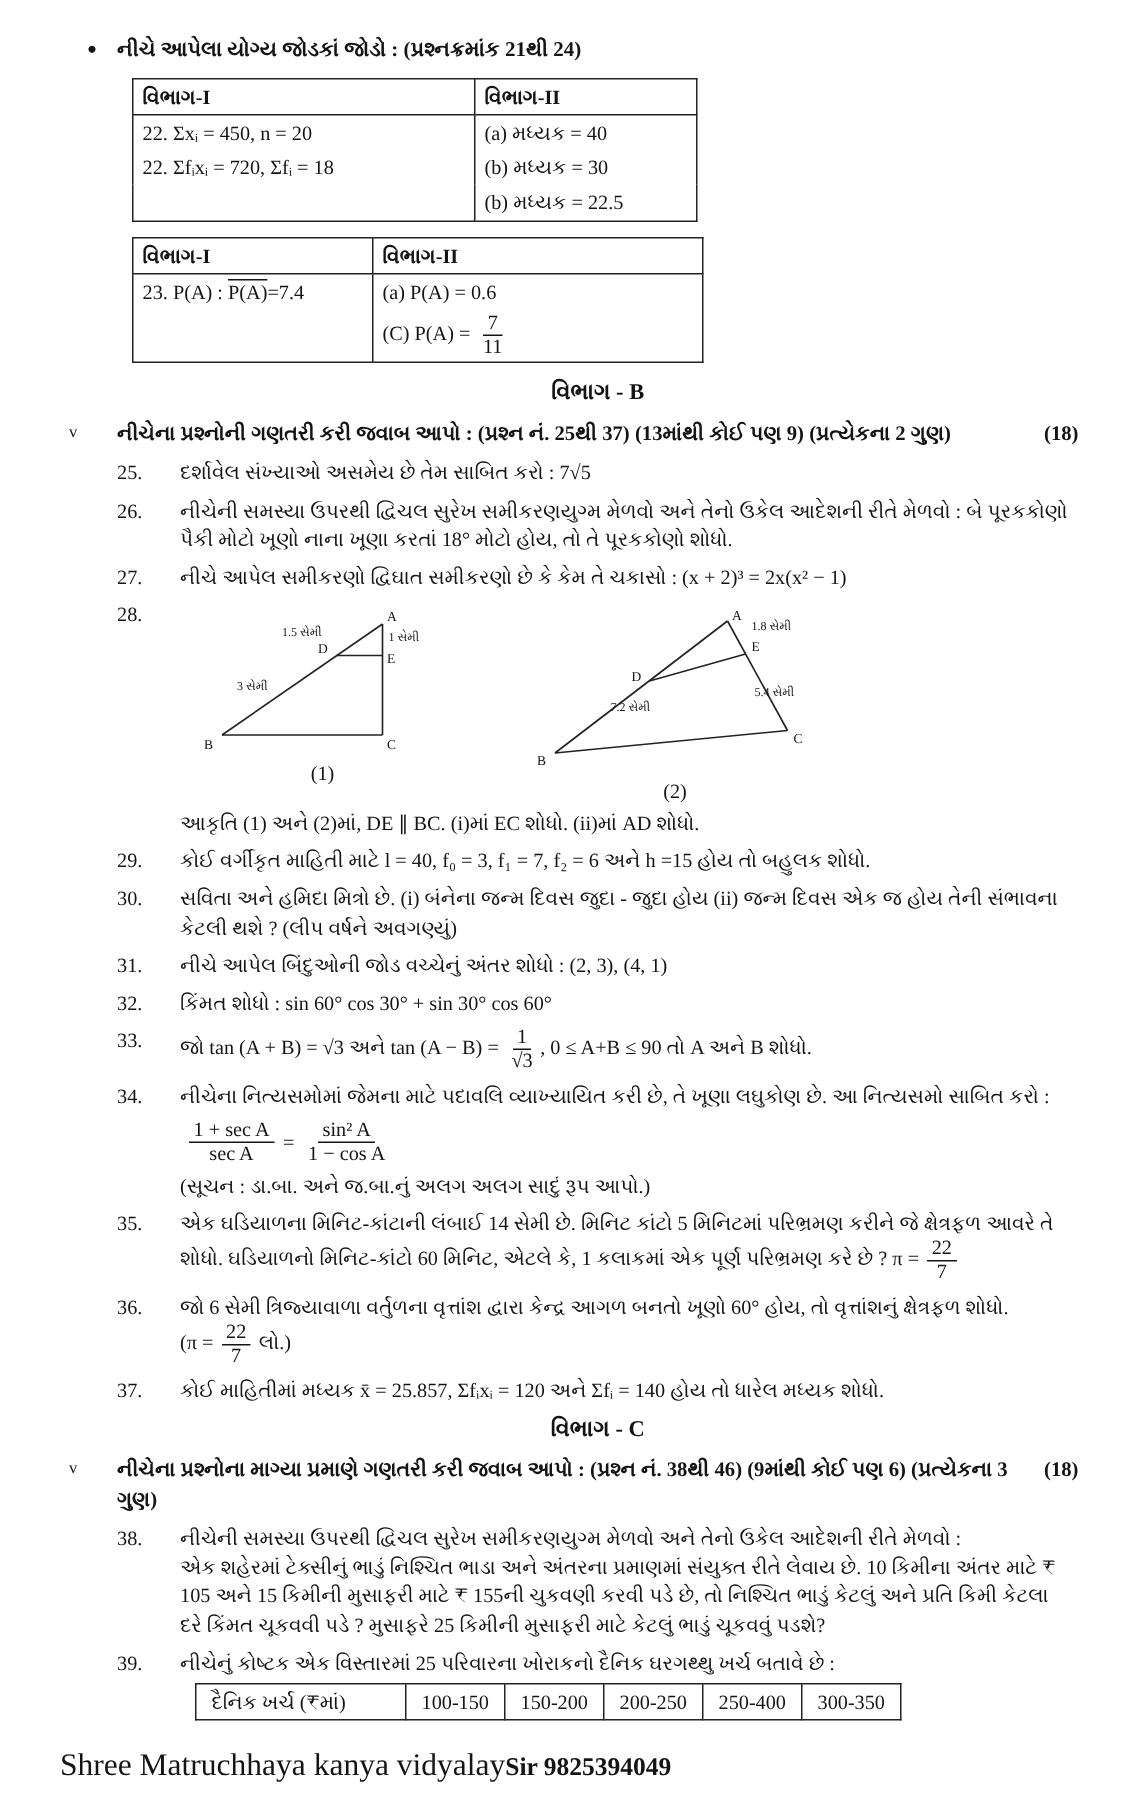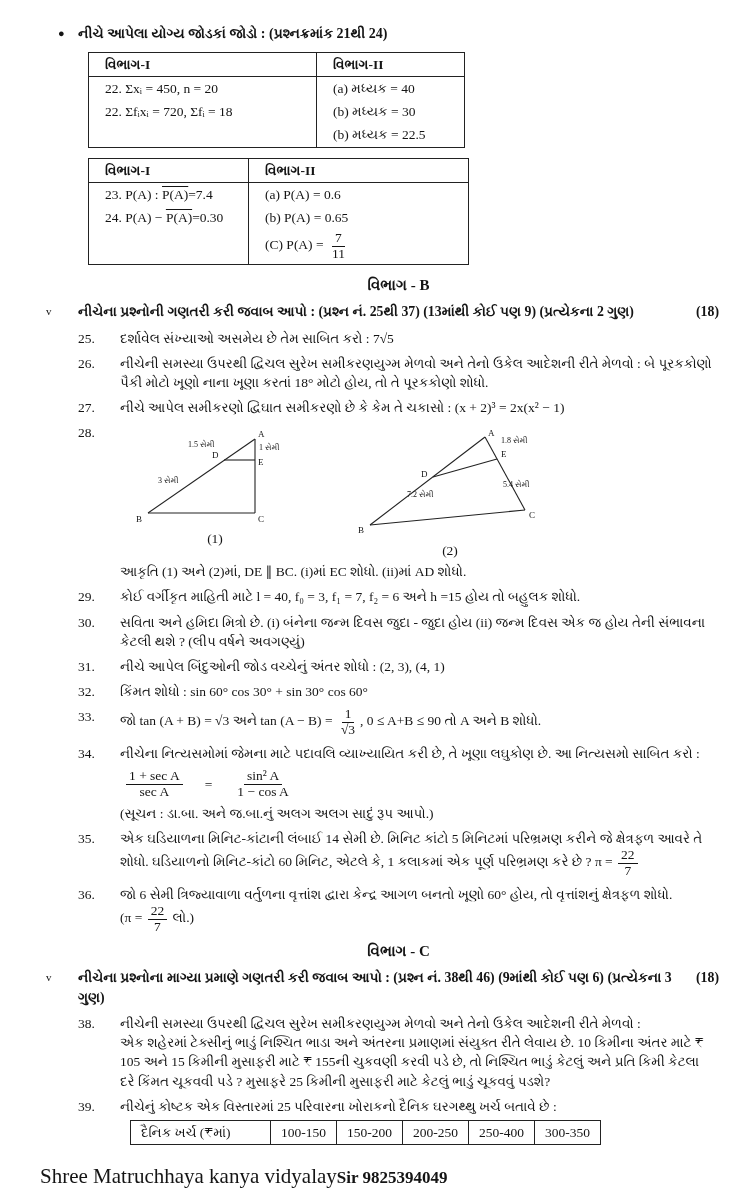--- a/index.html
+++ b/index.html
@@ -9,21 +9,21 @@
     font-family:"Liberation Serif", serif; color:#141414; font-size:13.5px; line-height:1.42;
   }
   .content { padding:24px 30px 0 78px; }
 
   
   .bullet-row { display:flex; margin-left:-20px; margin-bottom:8px; font-weight:bold; font-size:14px; }
   .bullet { width:20px; font-size:11px; padding-top:2px; }
 
   
   .mtable { border-collapse:collapse; margin:0 0 10px 10px; }
-  .mtable th, .mtable td { border:1.4px solid #222; padding:2px 16px; font-size:13.5px; text-align:left; vertical-align:top; }
+  .mtable th, .mtable td { border:1.4px solid #222; padding:2px 6px; font-size:13.5px; text-align:left; vertical-align:top; }
   .mtable th { font-weight:bold; }
   .t1 td:first-child, .t1 th:first-child { width:228px; }
   .t1 td:last-child, .t1 th:last-child { width:148px; }
   .t2 td:first-child, .t2 th:first-child { width:160px; }
   .t2 td:last-child, .t2 th:last-child { width:220px; }
   .mtable tr:not(:first-child) th, .mtable tr:not(:first-child) td { border-top:none; }
   .mtable tr:not(:last-child) td { border-bottom:none;margin-top:36px; }
   .mtable tr:first-child th { border-bottom:1.4px solid #222; }
 
   .ovl { text-decoration:overline; }
@@ -46,21 +46,21 @@
   .qn { flex:0 0 42px; text-align:left; }
   .qt { flex:1; padding-right:6px; }
 
   .figs { display:flex; gap:55px; margin:2px 0 2px 10px; }
   .figblock { text-align:center; }
   .figblock svg { display:block; }
   .figcap { margin-top:4px; font-size:13.5px; }
   svg text { font-family:"Liberation Serif", serif; fill:#141414; }
   svg line, svg polyline { stroke:#222; stroke-width:1.1; fill:none; }
 
-  .formula { margin:6px 0 4px 4px; display:flex; align-items:center; gap:20px; }
+  .formula { margin:6px 0 4px 4px; display:flex; align-items:center; gap:4px; }
   .note { margin-top:4px; }
 
   .q39-table { border-collapse:collapse; margin:4px 0 6px 10px; }
   .q39-table td { border:1.4px solid #222; padding:2px 10px; font-size:13.5px; }
   .q39-table td:first-child { text-align:left; width:140px; }
 
   .footer { position:absolute; left:40px; right:40px; bottom:8px; display:flex; justify-content:flex-start; align-items:baseline; }
   .footer-left { font-size:21px; font-family:"Liberation Serif", serif; }
   .footer-right { font-size:17px; font-weight:bold; font-family:"Liberation Serif", serif; }
 </style>
@@ -97,24 +97,20 @@
 
   <table class="mtable t2">
     <tbody>
         <tr>
       <th>વિભાગ-I</th>
       <th>વિભાગ-II</th>
     </tr>
     <tr>
       <td><span>23.  P(A) : </span><span class="ovl">P(A)</span><span>=7.4</span></td>
       <td>(a)  P(A) = 0.6</td>
-    </tr>
-    <tr>
-      <td><span>24.  P(A) − </span><span class="ovl">P(A)</span><span>=0.30</span></td>
-      <td>(b)  P(A) = 0.65</td>
     </tr>
     <tr>
       <td></td>
       <td><span>(C)  P(A) = </span><span class="frac">
               <span class="fn">7</span>
               <span class="fd">11</span>
             </span></td>
     </tr>
   </tbody>
     </table>
@@ -244,20 +240,24 @@
     <div class="qn">36.</div>
     <div class="qt">
       <div>જો 6 સેમી ત્રિજ્યાવાળા વર્તુળના વૃત્તાંશ દ્વારા કેન્દ્ર આગળ બનતો ખૂણો 60° હોય, તો વૃત્તાંશનું ક્ષેત્રફળ શોધો.</div>
       <div><span>(π = </span><span class="frac">
             <span class="fn">22</span>
             <span class="fd">7</span>
           </span><span> લો.)</span></div>
     </div>
   </div>
 
+  <div class="q">
+    <div class="qn">37.</div>
+    <div class="qt">કોઈ માહિતીમાં મધ્યક x̄ = 25.857, Σfᵢxᵢ = 120 અને Σfᵢ = 140 હોય તો ધારેલ મધ્યક શોધો.</div>
+  </div>
 
   <div class="sec-head">વિભાગ - C</div>
 
   <div class="instr">
     <span class="mark-v">v</span>
     <span class="instr-text">નીચેના પ્રશ્નોના માગ્યા પ્રમાણે ગણતરી કરી જવાબ આપો : (પ્રશ્ન નં. 38થી 46) (9માંથી કોઈ પણ 6) (પ્રત્યેકના 3 ગુણ)</span>
     <span class="instr-marks">(18)</span>
   </div>
 
   <div class="q">

